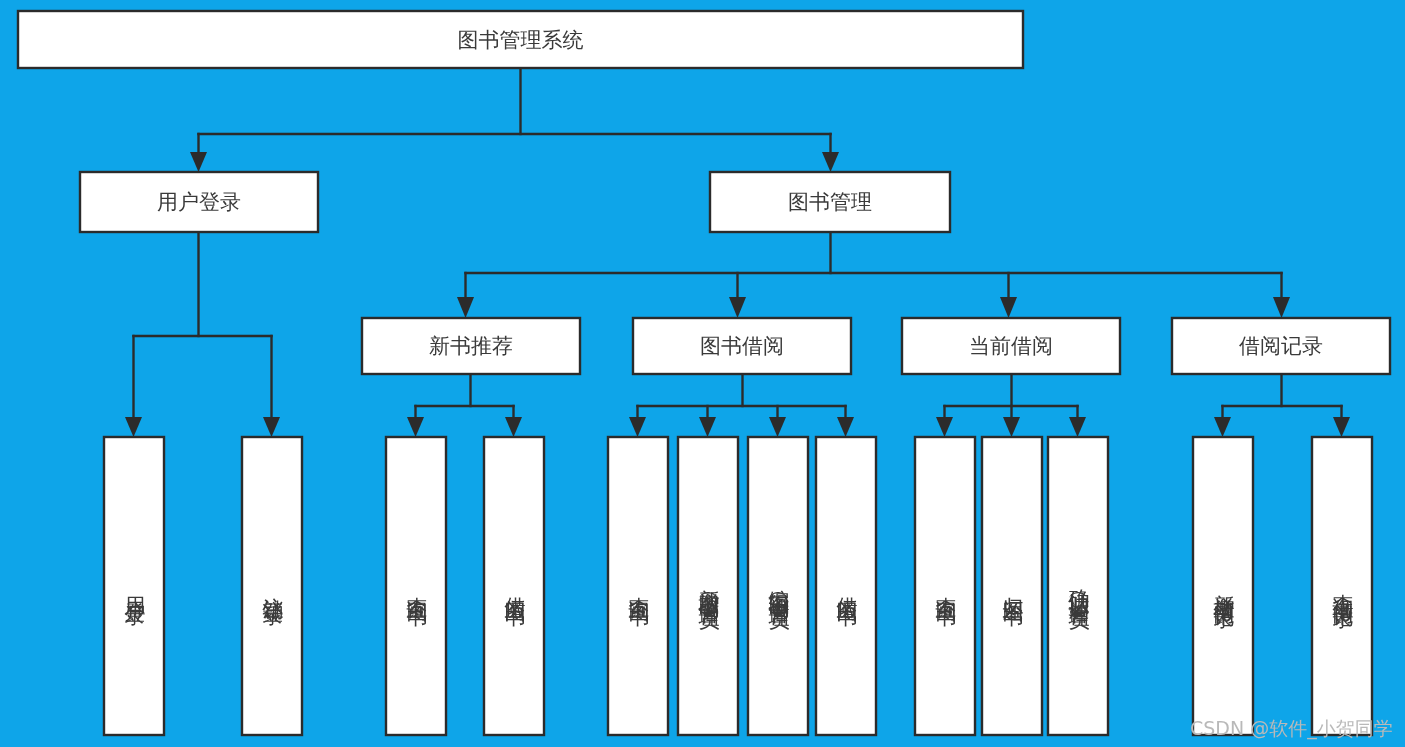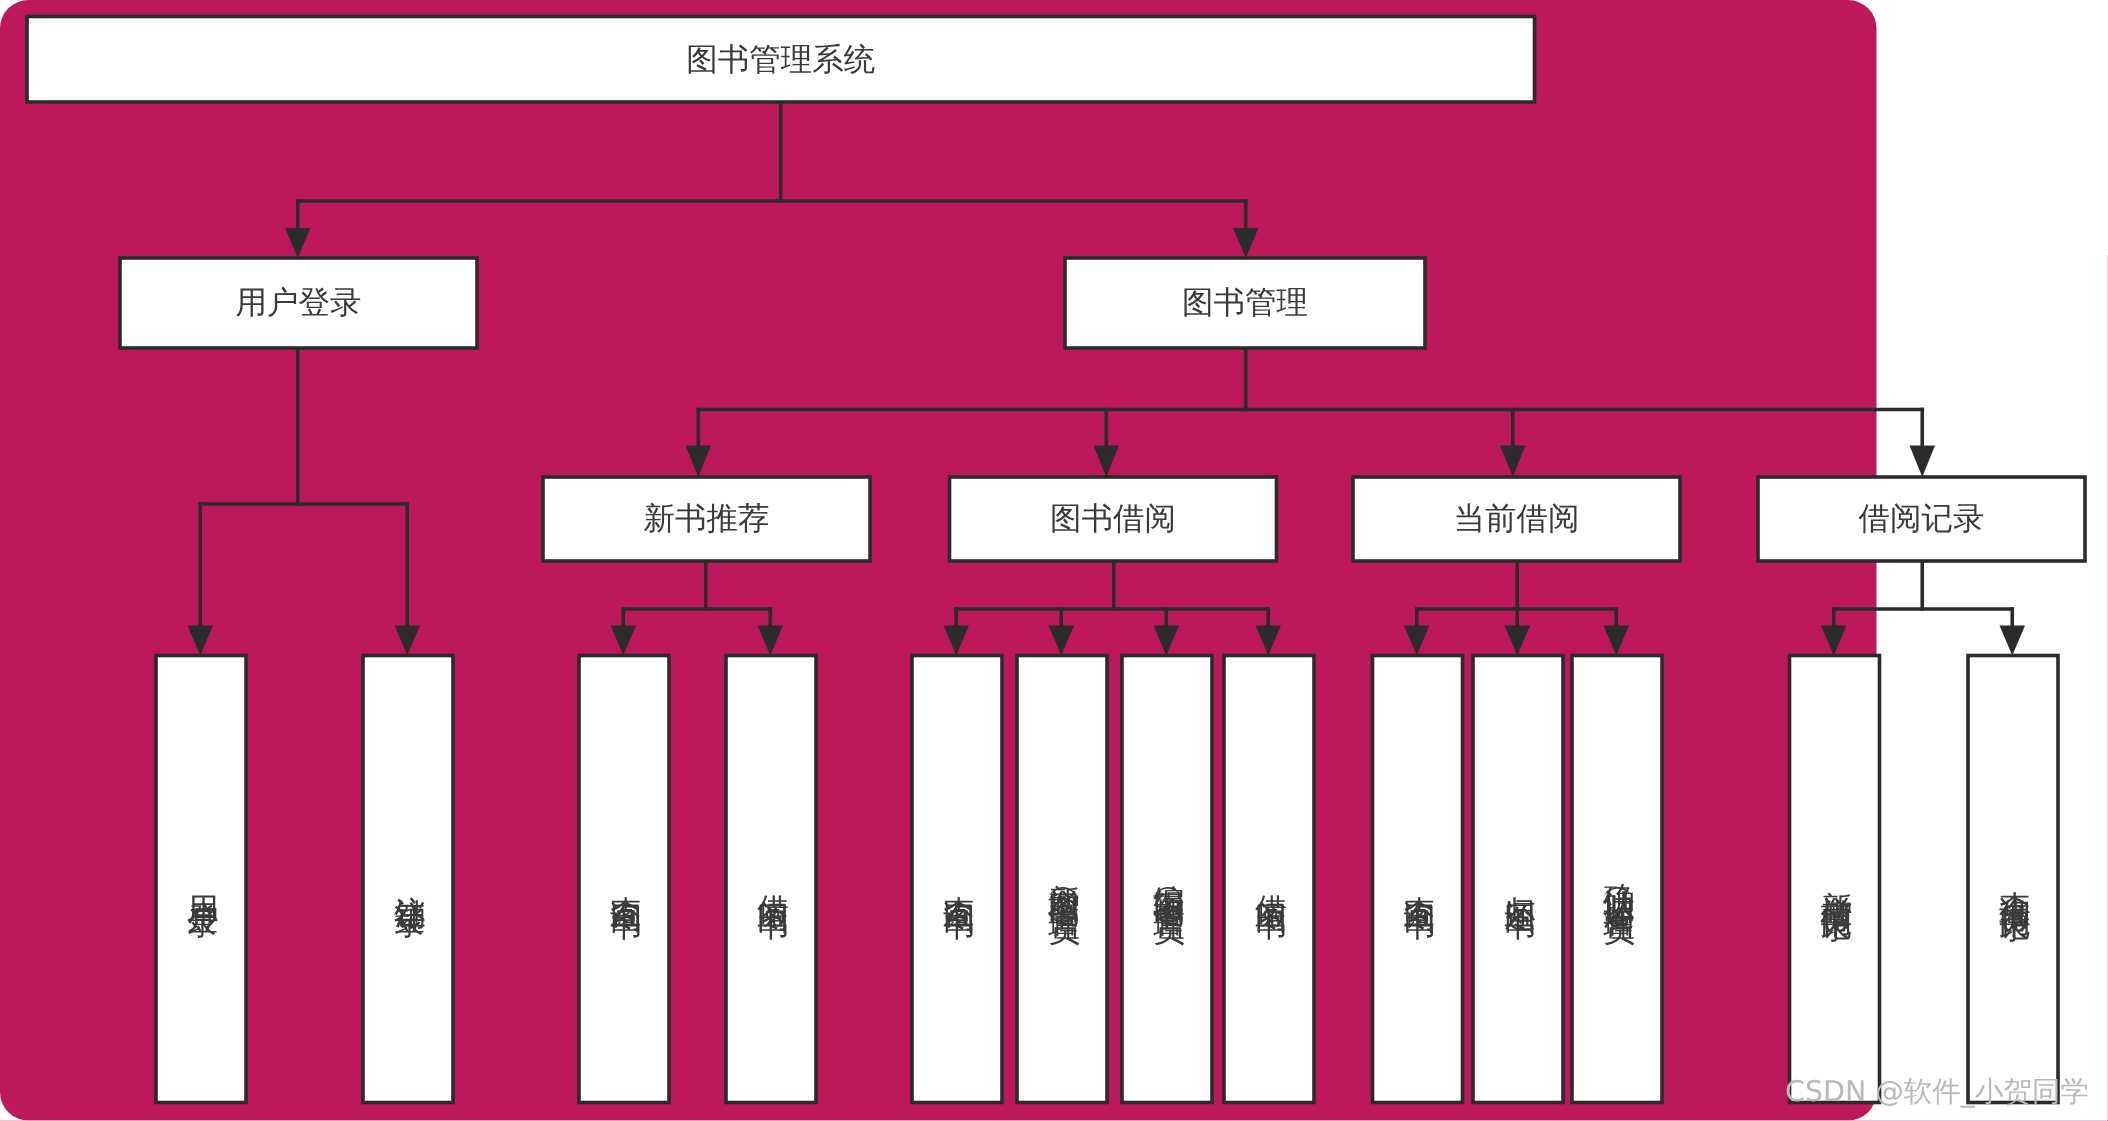--- a/index.html
+++ b/index.html
@@ -8,24 +8,23 @@
     background: #ffffff;
   }
   body {
     width: 1405px;
     height: 747px;
     overflow: hidden;
     font-family: "DejaVu Sans", "Liberation Sans", sans-serif;
   }
   #diagram-root {
     position: relative;
-    width: 1251px;
+    width: 1405px;
     height: 747px;
-    background: #be185d;
-    border-radius: 19px;
+    background: #0ea5e9;
   }
   svg#diagram-canvas {
     position: absolute;
     left: 0;
     top: 0;
     width: 1405px;
     height: 747px;
     display: block;
   }
   .node-rect {

